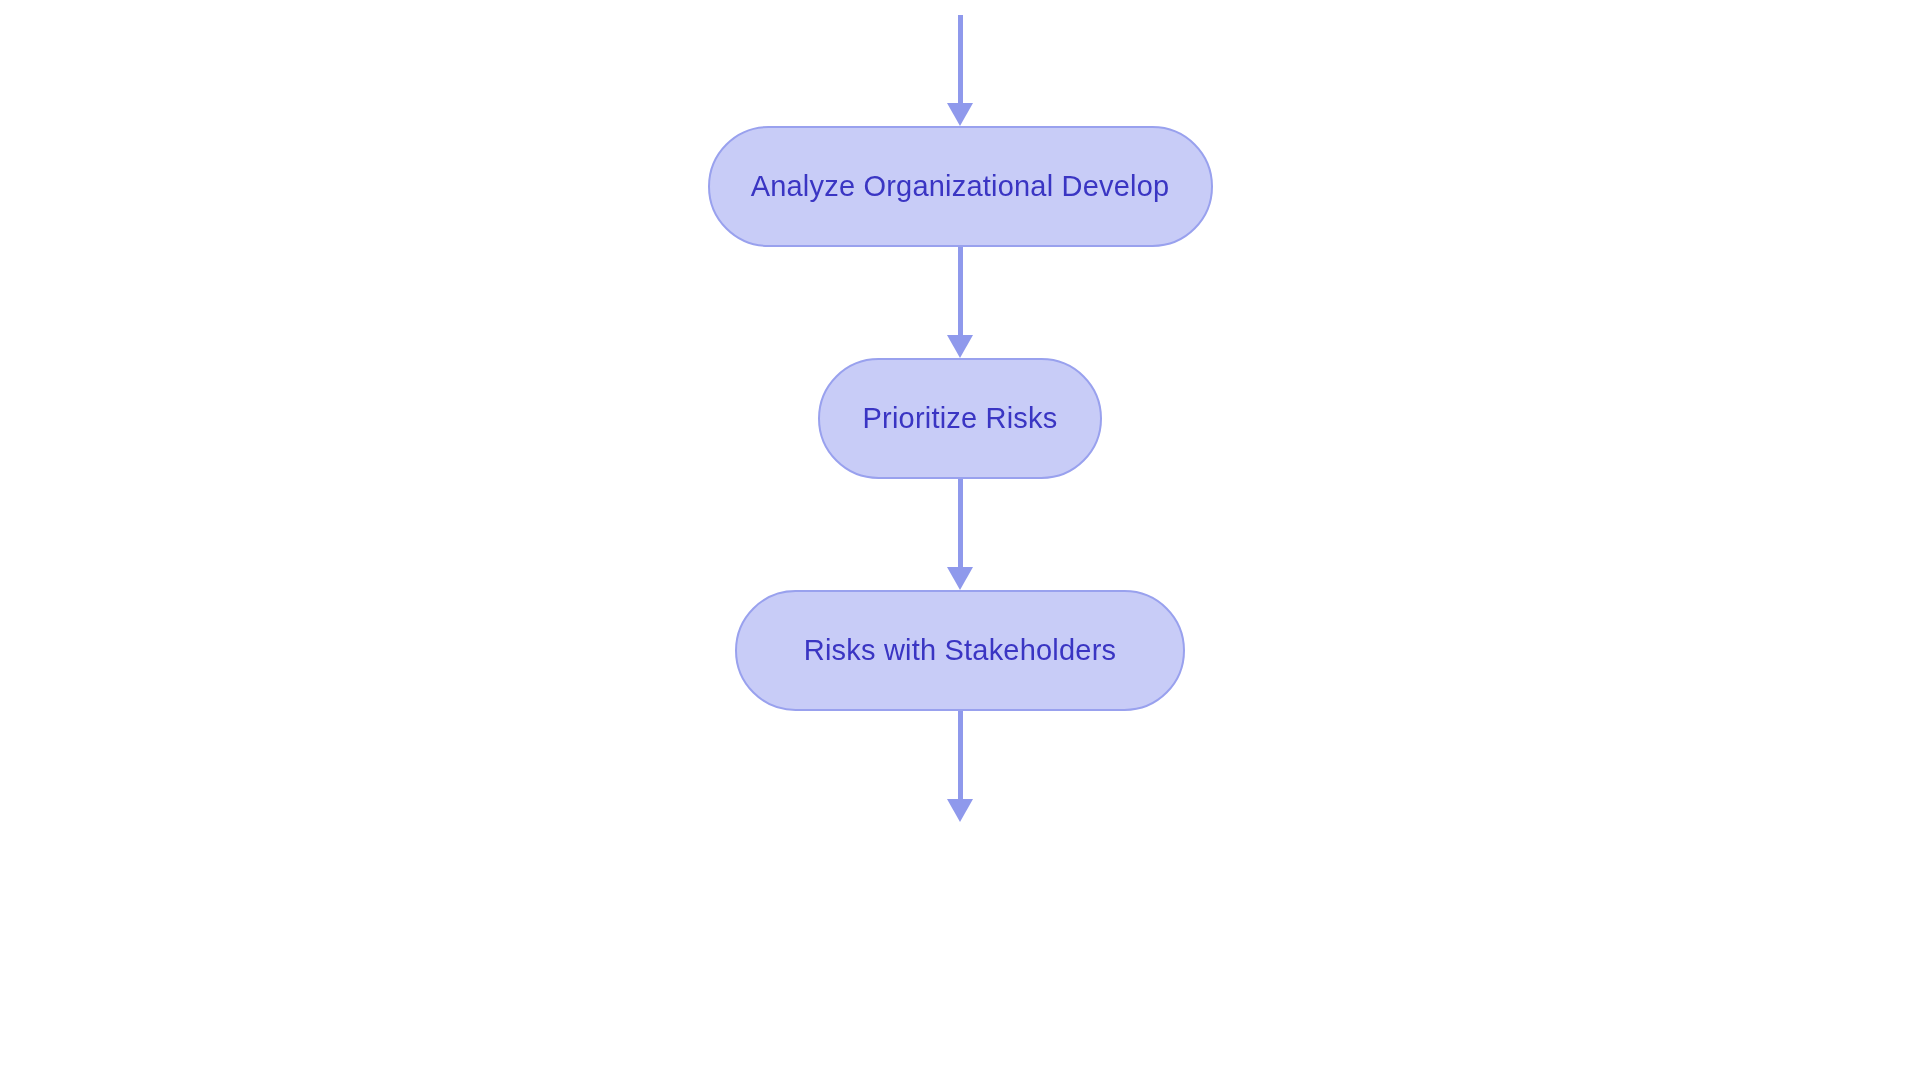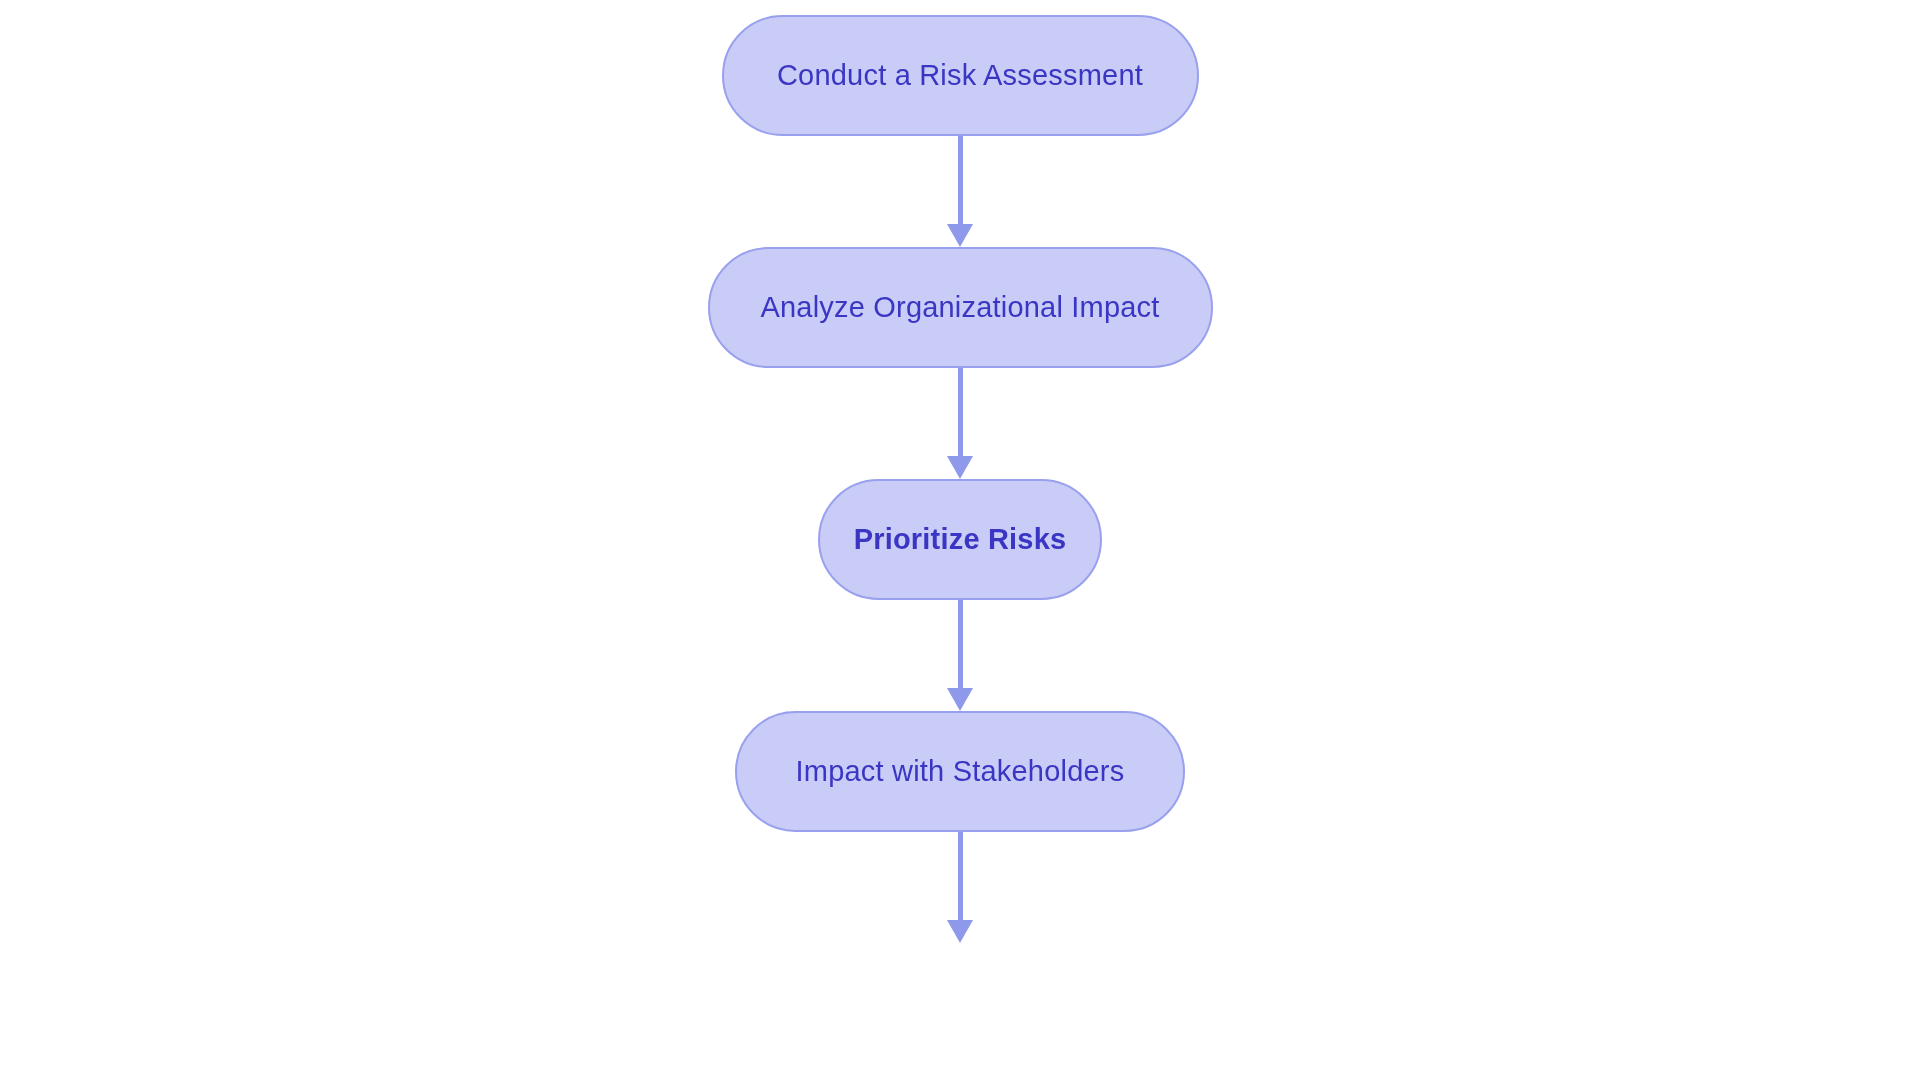--- a/index.html
+++ b/index.html
@@ -35,21 +35,21 @@
     display: flex;
     align-items: center;
     justify-content: center;
     font-size: 29px;
     letter-spacing: 0.2px;
     text-align: center;
     flex: 0 0 auto;
   }
   .w1 { width: 477px; }
   .w2 { width: 505px; }
-  .w3 { width: 284px; font-weight: bold; }
+  .w3 { width: 284px; }
   .w4 { width: 450px; }
   .w5 { width: 540px; }
   .connector {
     height: 111px;
     display: flex;
     flex-direction: column;
     align-items: center;
     flex: 0 0 auto;
   }
   .connector .stem {
@@ -64,49 +64,46 @@
     border-right: 13px solid transparent;
     border-top: 23px solid var(--arrow);
     margin-top: -1px;
   }
 </style>
 </head>
 <body>
 
 <div class="canvas">
 
-  <div class="flow-node w1">
-    <span>Conduct a Risk Assessment</span>
-  </div>
 
   <div class="connector">
     <div class="stem"></div>
     <div class="arrowhead"></div>
   </div>
 
   <div class="flow-node w2">
-    <span>Analyze Organizational Impact</span>
+    <span>Analyze Organizational Develop</span>
   </div>
 
   <div class="connector">
     <div class="stem"></div>
     <div class="arrowhead"></div>
   </div>
 
   <div class="flow-node w3">
     <span>Prioritize Risks</span>
   </div>
 
   <div class="connector">
     <div class="stem"></div>
     <div class="arrowhead"></div>
   </div>
 
   <div class="flow-node w4">
-    <span>Impact with Stakeholders</span>
+    <span>Risks with Stakeholders</span>
   </div>
 
   <div class="connector">
     <div class="stem"></div>
     <div class="arrowhead"></div>
   </div>
 
 
 </div>
 

